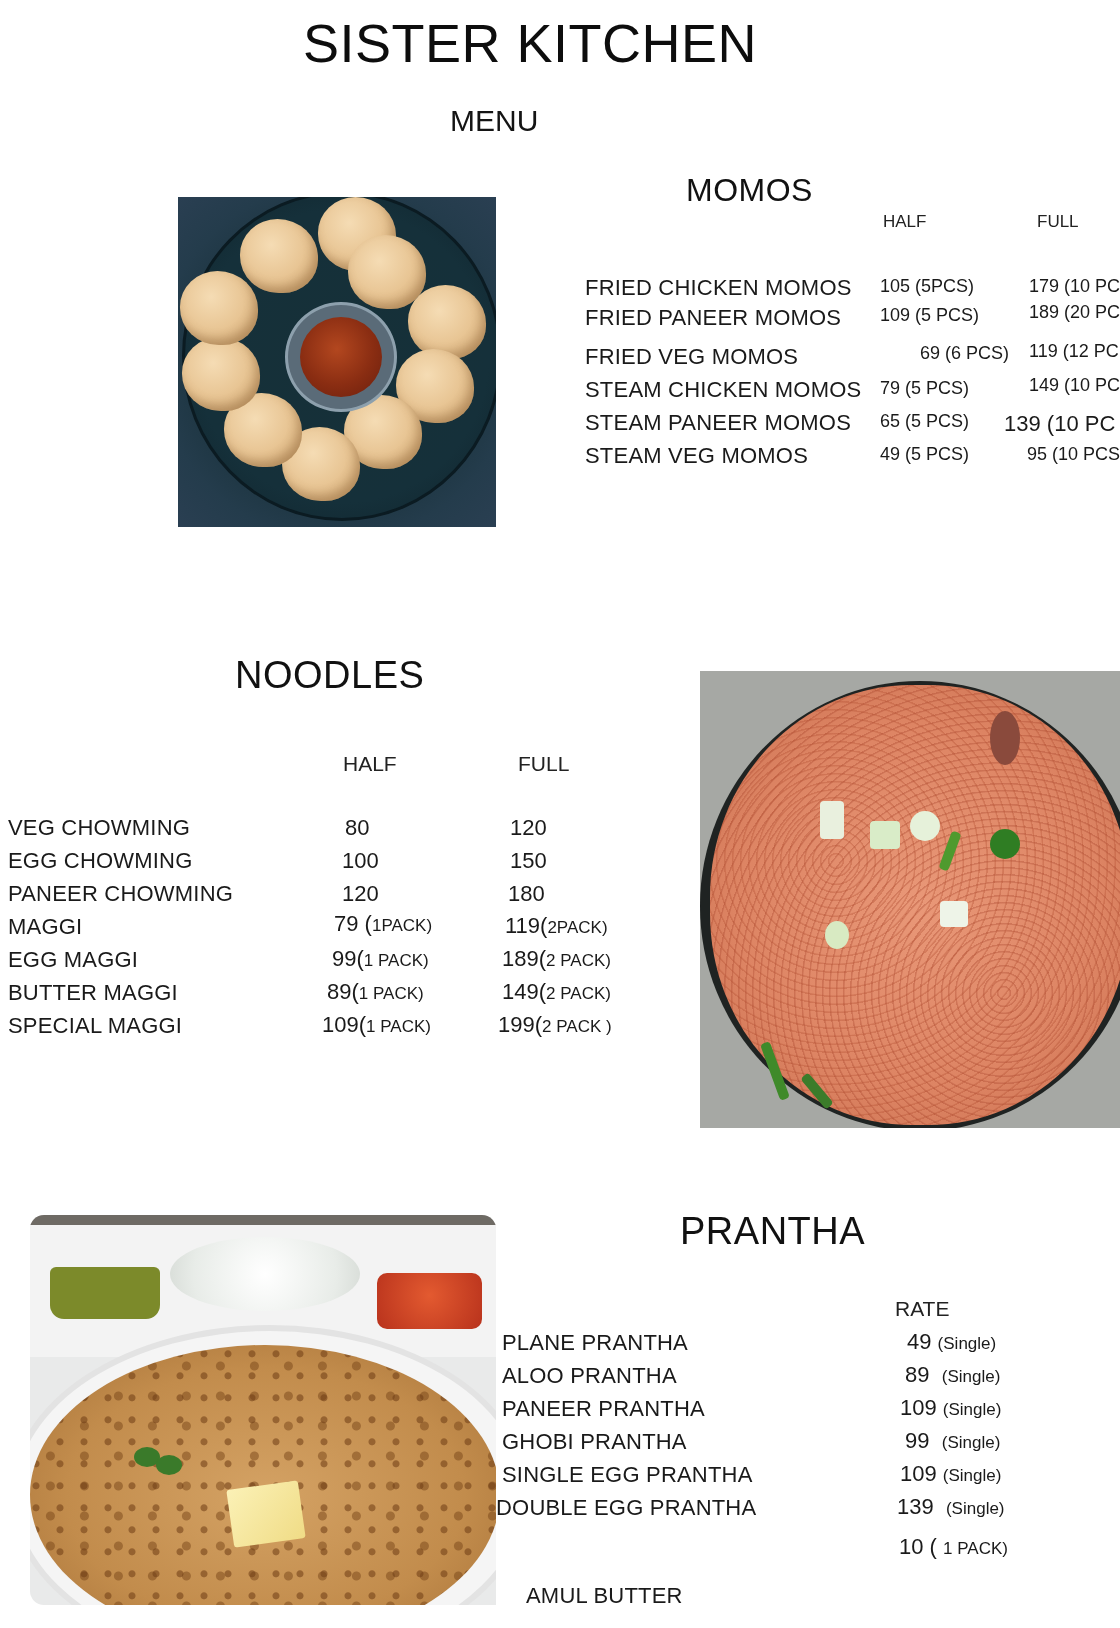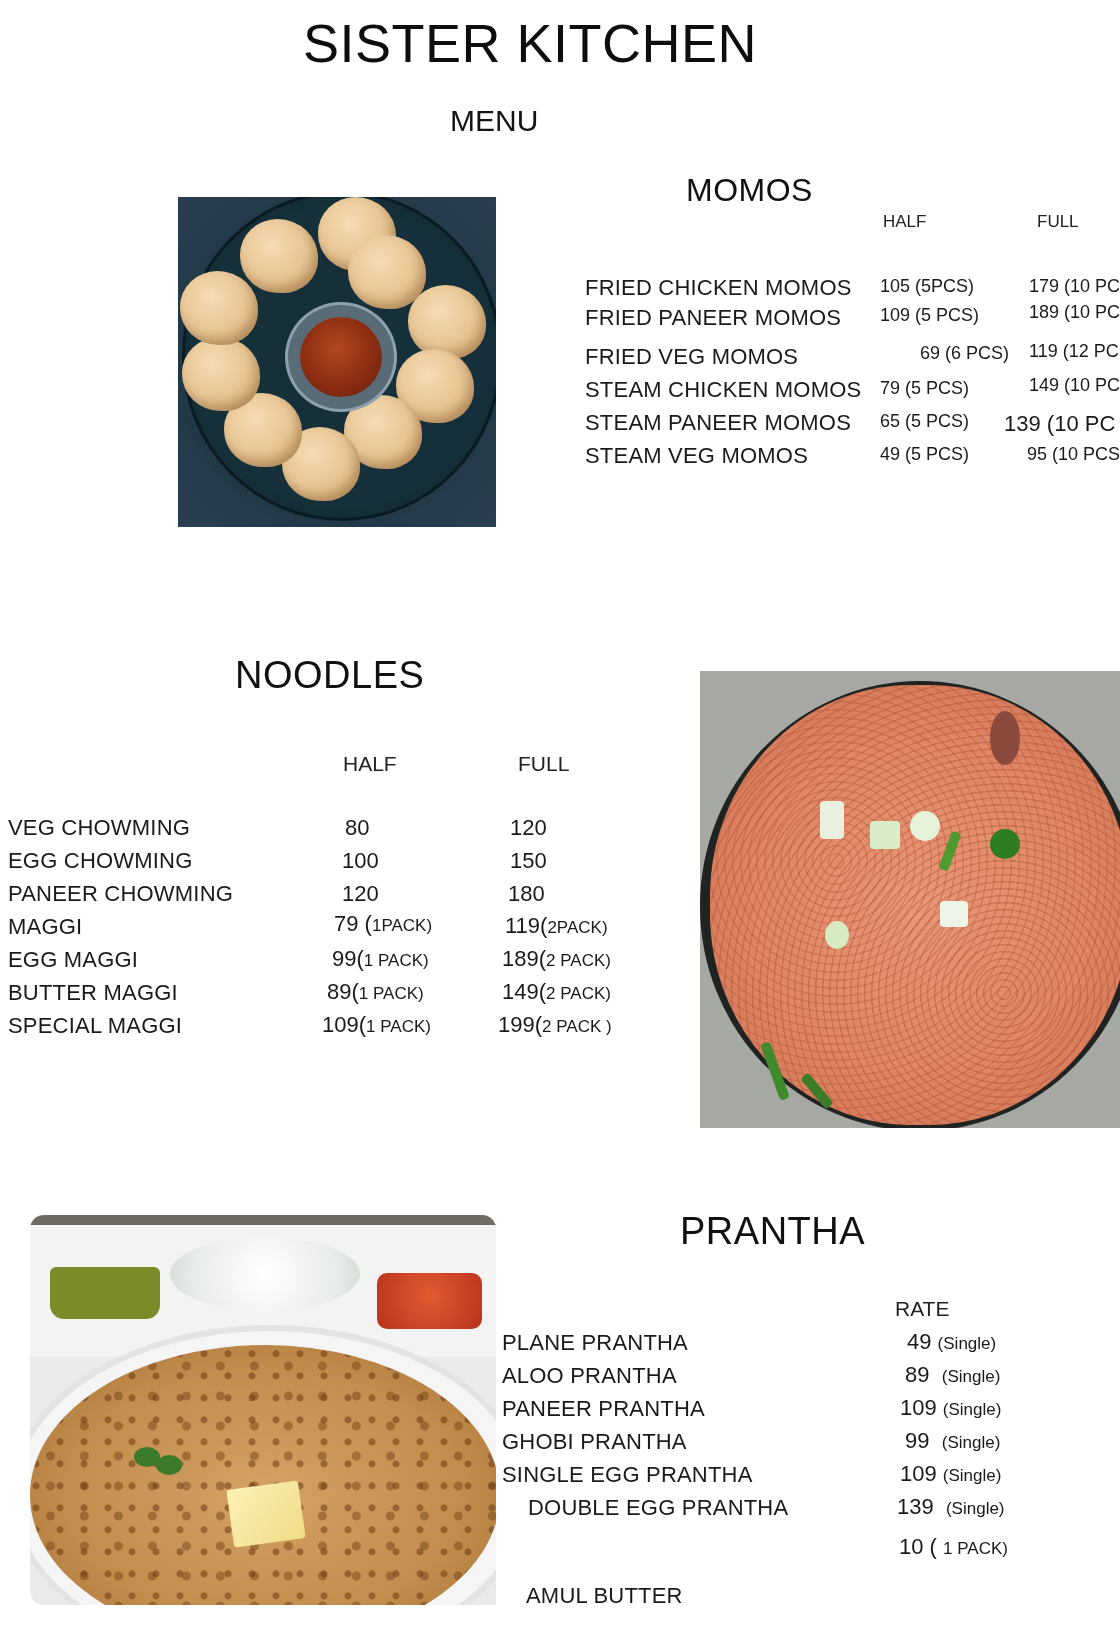--- a/index.html
+++ b/index.html
@@ -78,21 +78,21 @@
 <div class="abs col-head" style="left:883px;top:212px;font-size:17px;">HALF</div>
 <div class="abs col-head" style="left:1037px;top:212px;font-size:17px;">FULL</div>
 
 <div>
   <div class="abs item" style="left:585px;top:275px;">FRIED CHICKEN MOMOS</div>
   <div class="abs price" style="left:880px;top:276px;font-size:18px;">105 (5PCS)</div>
   <div class="abs price" style="left:1029px;top:276px;font-size:18px;">179 (10 PC</div>
 
   <div class="abs item" style="left:585px;top:305px;">FRIED PANEER MOMOS</div>
   <div class="abs price" style="left:880px;top:305px;font-size:18px;">109 (5 PCS)</div>
-  <div class="abs price" style="left:1029px;top:302px;font-size:18px;">189 (10 PC</div>
+  <div class="abs price" style="left:1029px;top:302px;font-size:18px;">189 (20 PC</div>
 
   <div class="abs item" style="left:585px;top:344px;">FRIED VEG MOMOS</div>
   <div class="abs price" style="left:920px;top:343px;font-size:18px;">69 (6 PCS)</div>
   <div class="abs price" style="left:1029px;top:341px;font-size:18px;">119 (12 PC</div>
 
   <div class="abs item" style="left:585px;top:377px;">STEAM CHICKEN MOMOS</div>
   <div class="abs price" style="left:880px;top:378px;font-size:18px;">79 (5 PCS)</div>
   <div class="abs price" style="left:1029px;top:375px;font-size:18px;">149 (10 PC</div>
 
   <div class="abs item" style="left:585px;top:410px;">STEAM PANEER MOMOS</div>
@@ -177,18 +177,18 @@
 
   <div class="abs item" style="left:502px;top:1396px;">PANEER PRANTHA</div>
   <div class="abs price-lg" style="left:900px;top:1395px;"><span>109</span> <small>(Single)</small></div>
 
   <div class="abs item" style="left:502px;top:1429px;">GHOBI PRANTHA</div>
   <div class="abs price-lg" style="left:905px;top:1428px;"><span>99</span>&nbsp; <small>(Single)</small></div>
 
   <div class="abs item" style="left:502px;top:1462px;">SINGLE EGG PRANTHA</div>
   <div class="abs price-lg" style="left:900px;top:1461px;"><span>109</span> <small>(Single)</small></div>
 
-  <div class="abs item" style="left:528px;top:1495px;">DOUBLE EGG PRANTHA</div>
+  <div class="abs item" style="left:496px;top:1495px;">DOUBLE EGG PRANTHA</div>
   <div class="abs price-lg" style="left:897px;top:1494px;"><span>139</span>&nbsp; <small>(Single)</small></div>
 
   <div class="abs item" style="left:526px;top:1535px;margin-top:48px;">AMUL BUTTER</div>
   <div class="abs price-lg" style="left:899px;top:1534px;"><span>10 (</span> <small>1 PACK)</small></div>
 </div>
 
 </body></html>

